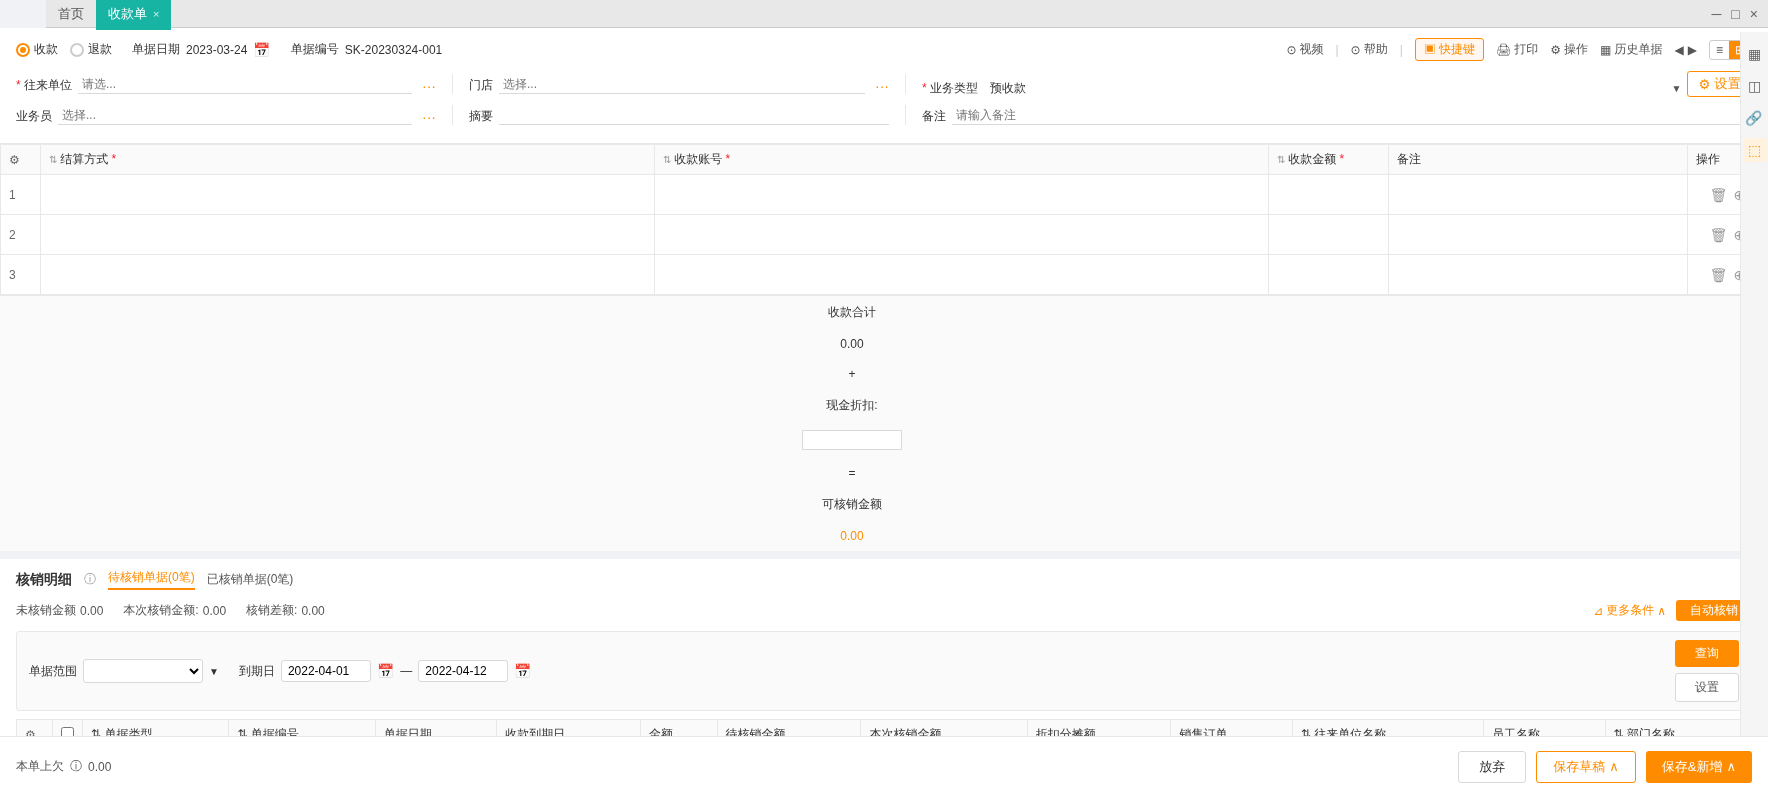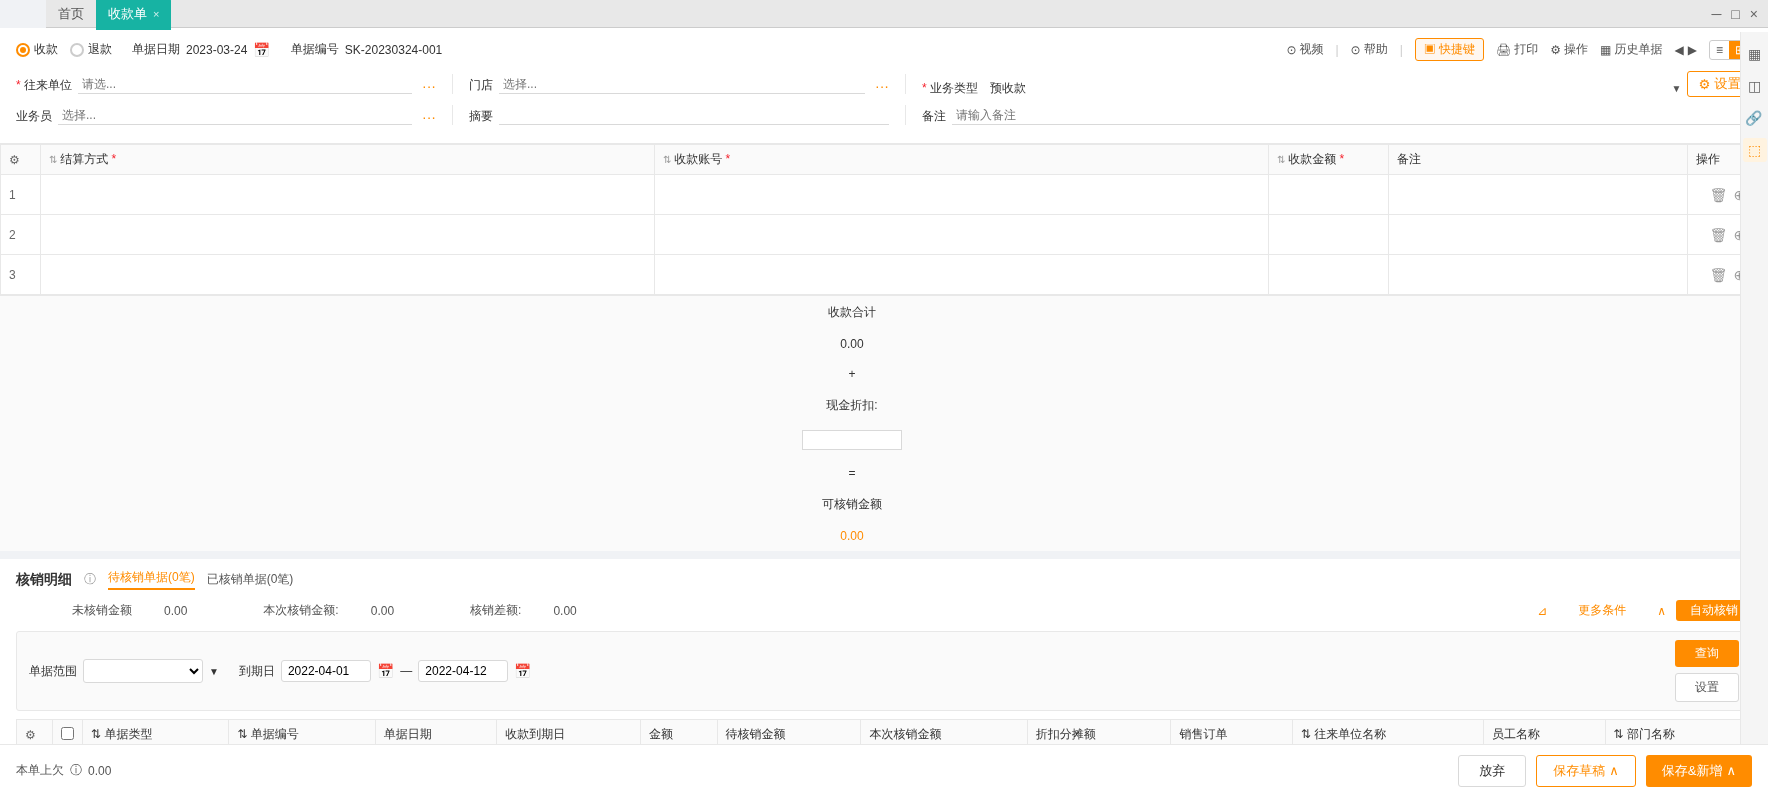--- a/index.html
+++ b/index.html
@@ -76,41 +76,41 @@
     
     .hexiao-section { padding: 10px 16px; background: #fff; }
     .hexiao-header { display: flex; align-items: center; gap: 12px; margin-bottom: 10px; }
     .hexiao-title { font-size: 14px; font-weight: 600; color: #333; }
     .info-icon { color: #999; font-size: 12px; cursor: pointer; }
     .pending-tab { color: #ff8c00; cursor: pointer; font-size: 12px; border-bottom: 2px solid #ff8c00; padding-bottom: 2px; }
     .done-tab { color: #555; cursor: pointer; font-size: 12px; }
 
     
     .stats-row { display: flex; align-items: center; gap: 20px; margin-bottom: 10px; font-size: 12px; color: #555; }
-    .stats-row span { display: flex; align-items: center; gap: 4px; margin-left: 28px; }
+    .stats-row span { display: flex; align-items: center; gap: 4px; }
     .stats-right { margin-left: auto; display: flex; align-items: center; gap: 10px; }
     .more-conditions { color: #ff8c00; cursor: pointer; font-size: 12px; display: flex; align-items: center; gap: 3px; }
     .auto-hexiao-btn { background: #ff8c00; color: #fff; border: none; padding: 2px 14px; border-radius: 3px; cursor: pointer; font-size: 12px; }
 
     
     .filter-row { display: flex; align-items: center; gap: 20px; padding: 8px 0; border: 1px solid #e8e8e8; padding: 8px 12px; border-radius: 3px; margin-bottom: 8px; background: #fafafa; }
     .filter-item { display: flex; align-items: center; gap: 6px; font-size: 12px; }
     .filter-select { border: 1px solid #d9d9d9; padding: 3px 6px; border-radius: 3px; background: #fff; outline: none; font-size: 12px; min-width: 120px; }
     .date-range { display: flex; align-items: center; gap: 6px; }
     .date-input { border: 1px solid #d9d9d9; padding: 3px 6px; border-radius: 3px; background: #fff; outline: none; font-size: 12px; width: 90px; }
     .filter-right { margin-left: auto; display: flex; flex-direction: column; gap: 6px; }
     .query-btn { background: #ff8c00; color: #fff; border: none; padding: 5px 20px; border-radius: 3px; cursor: pointer; font-size: 12px; }
     .settings-btn2 { background: #fff; border: 1px solid #d9d9d9; color: #555; padding: 5px 16px; border-radius: 3px; cursor: pointer; font-size: 12px; }
 
     
     .bottom-table { width: 100%; border-collapse: collapse; }
     .bottom-table th { background: #fafafa; border: 1px solid #e8e8e8; padding: 6px 8px; text-align: left; font-weight: normal; color: #333; white-space: nowrap; font-size: 12px; }
 
     
-    .footer { position: fixed; bottom: 0; left: 0; right: 0; background: #fff; border-top: 1px solid #e8e8e8; padding: 8px 16px; display: flex; align-items: center; z-index: 100; height: 52px; }
+    .footer { position: fixed; bottom: 0; left: 0; right: 0; background: #fff; border-top: 1px solid #e8e8e8; padding: 8px 16px; display: flex; align-items: center; z-index: 100; height: 60px; }
     .footer-left { display: flex; align-items: center; gap: 6px; color: #555; font-size: 12px; }
     .footer-right { margin-left: auto; display: flex; gap: 10px; }
     .abandon-btn { background: #fff; border: 1px solid #d9d9d9; color: #333; padding: 6px 20px; border-radius: 3px; cursor: pointer; font-size: 13px; }
     .save-draft-btn { background: #fff; border: 1px solid #ff8c00; color: #ff8c00; padding: 6px 16px; border-radius: 3px; cursor: pointer; font-size: 13px; display: flex; align-items: center; gap: 4px; }
     .save-new-btn { background: #ff8c00; border: none; color: #fff; padding: 6px 16px; border-radius: 3px; cursor: pointer; font-size: 13px; display: flex; align-items: center; gap: 4px; }
 
     
     .right-sidebar { position: fixed; right: 0; top: 32px; width: 28px; background: #f5f5f5; border-left: 1px solid #e8e8e8; display: flex; flex-direction: column; align-items: center; padding-top: 10px; gap: 8px; height: calc(796px - 32px); z-index: 50; }
     .sidebar-icon { width: 24px; height: 24px; display: flex; align-items: center; justify-content: center; cursor: pointer; color: #666; font-size: 14px; }
     .sidebar-icon.active { color: #ff8c00; background: #fff3e0; border-radius: 3px; }

